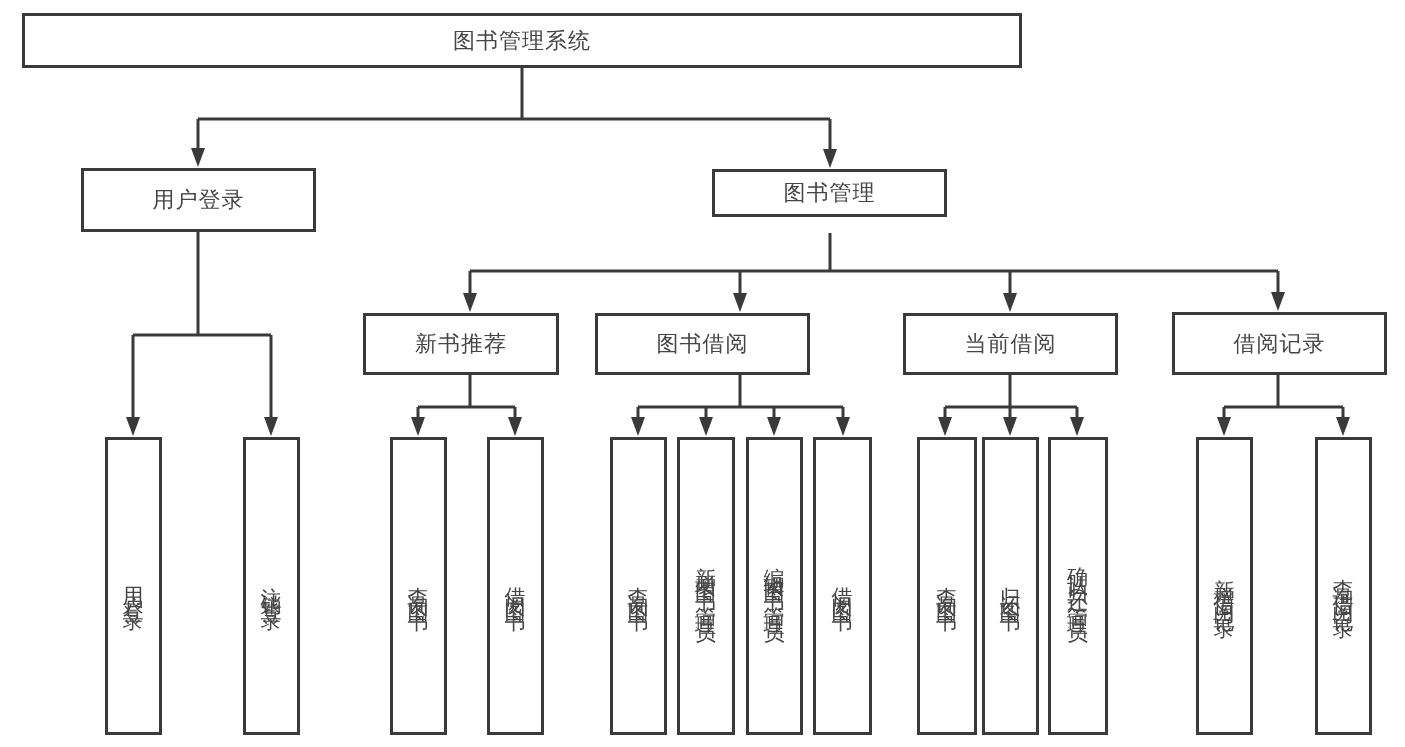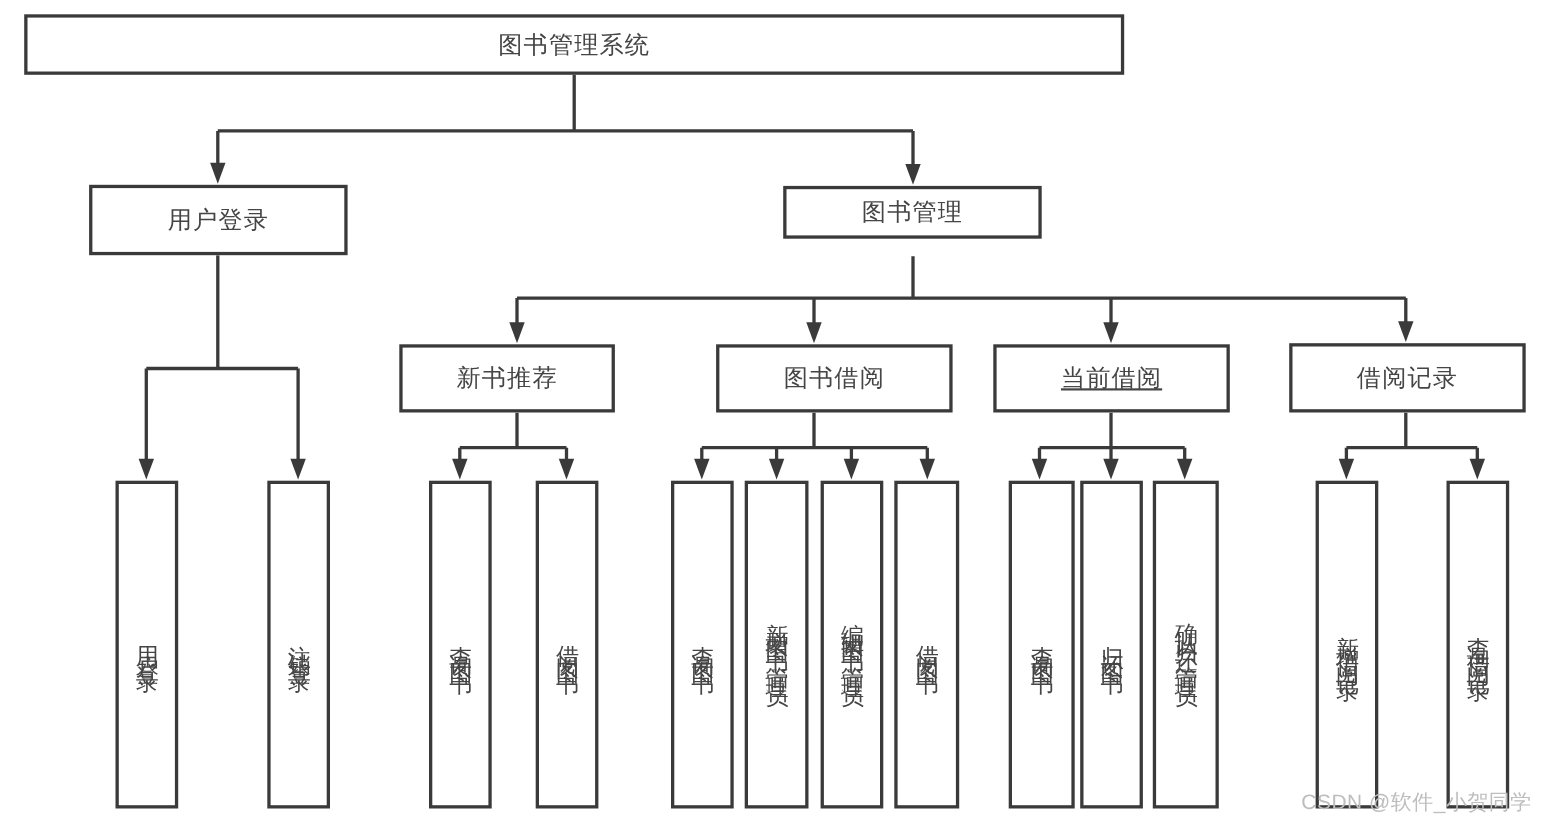--- a/index.html
+++ b/index.html
@@ -79,37 +79,36 @@
       <polygon points="1336,417 1350,417 1343,436"></polygon>
     </g>
   </svg>
 
   <div class="box h" style="left:22px; top:13px; width:1000px; height:55px;">图书管理系统</div>
 
   <div class="box h" style="left:81px; top:168px; width:235px; height:64px;">用户登录</div>
   <div class="box h" style="left:712px; top:169px; width:235px; height:48px;">图书管理</div>
 
   <div class="box h" style="left:363px; top:313px; width:196px; height:62px;">新书推荐</div>
-  <div class="box h" style="left:651px; top:313px; width:215px; height:62px;">图书借阅</div>
-  <div class="box h" style="left:903px; top:313px; width:215px; height:62px;text-decoration:underline;">当前借阅</div>
+  <div class="box h" style="left:595px; top:313px; width:215px; height:62px;">图书借阅</div>
+  <div class="box h" style="left:903px; top:313px; width:215px; height:62px;">当前借阅</div>
   <div class="box h" style="left:1172px; top:312px; width:215px; height:63px;">借阅记录</div>
 
   <div class="box v" style="left:105px; top:437px; width:57px; height:298px;">用户登录</div>
   <div class="box v" style="left:243px; top:437px; width:57px; height:298px;">注销登录</div>
 
   <div class="box v" style="left:390px; top:437px; width:57px; height:298px;">查询图书</div>
   <div class="box v" style="left:487px; top:437px; width:57px; height:298px;">借阅图书</div>
 
   <div class="box v" style="left:610px; top:437px; width:57px; height:298px;">查询图书</div>
   <div class="box v" style="left:677px; top:437px; width:58px; height:298px;">新增图书（管理员）</div>
   <div class="box v" style="left:746px; top:437px; width:57px; height:298px;">编辑图书（管理员）</div>
   <div class="box v" style="left:813px; top:437px; width:59px; height:298px;">借阅图书</div>
 
   <div class="box v" style="left:917px; top:437px; width:60px; height:298px;">查询图书</div>
   <div class="box v" style="left:982px; top:437px; width:57px; height:298px;">归还图书</div>
   <div class="box v" style="left:1048px; top:437px; width:60px; height:298px;">确认归还（管理员）</div>
 
   <div class="box v" style="left:1196px; top:437px; width:57px; height:298px;">新增借阅记录</div>
   <div class="box v" style="left:1315px; top:437px; width:57px; height:298px;">查询借阅记录</div>
 
-  <div class="watermark">CSDN @软件_小贺同学</div>
 
 </div>
 
 </body></html>

